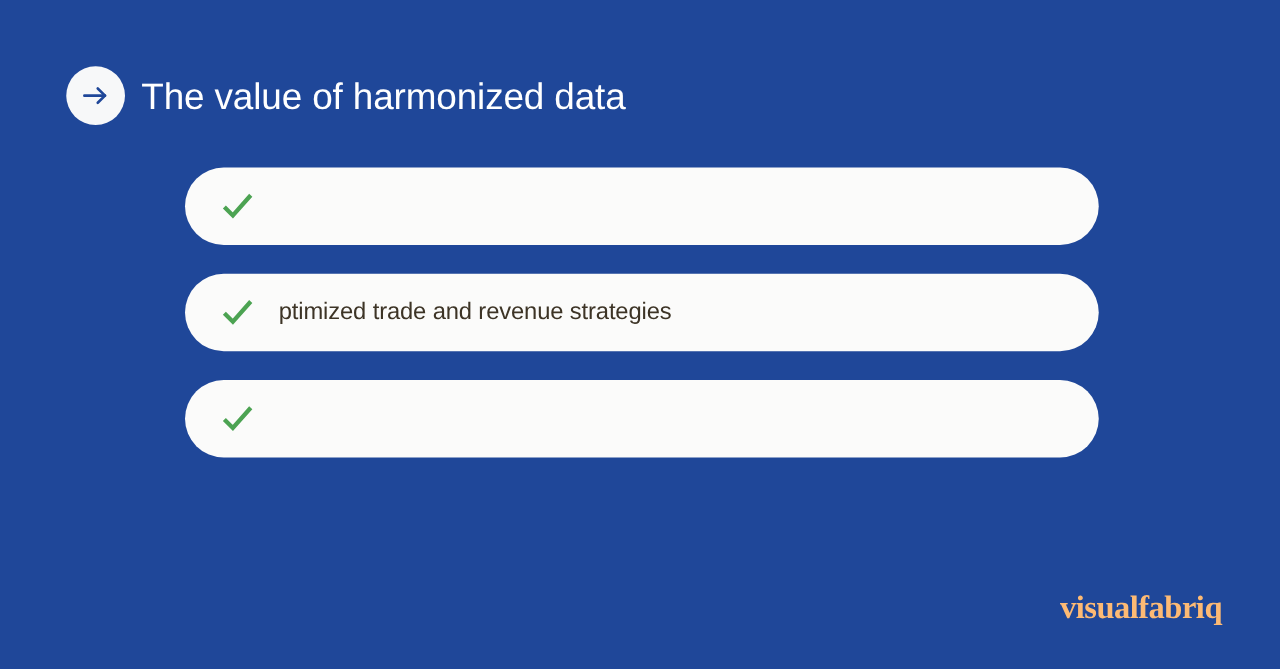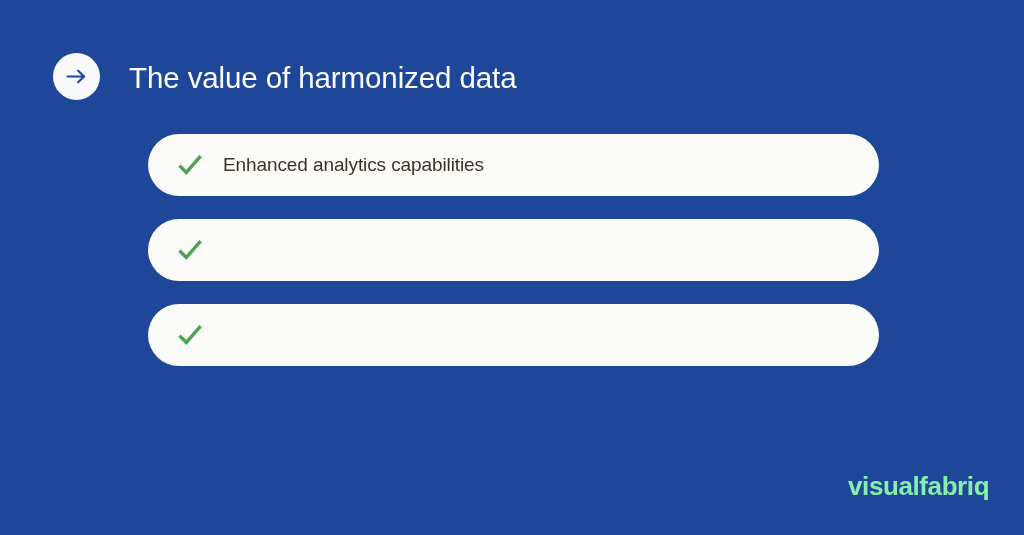--- a/index.html
+++ b/index.html
@@ -21,21 +21,21 @@
     box-sizing: border-box;
   }
 
   
   #header {
     position: absolute;
     left: 53px;
     top: 53px;
     display: flex;
     align-items: center;
-    gap: 29px;
+    gap: 13px;
     text-align: right;
   }
   #arrow-badge {
     width: 47px;
     height: 47px;
     border-radius: 50%;
     background: #f7f8f9;
     display: flex;
     align-items: center;
     justify-content: center;
@@ -92,26 +92,27 @@
     line-height: 1.1;
     letter-spacing: -0.1px;
     white-space: nowrap;
   }
 
   
   #brand-logo {
     position: absolute;
     left: 848px;
     top: 473px;
-    color: #86efac;
+    color: #fdba74;
     font-size: 26px;
     font-weight: 700;
     letter-spacing: -0.4px;
     line-height: 1;
     white-space: nowrap;
+    font-family: Liberation Serif, serif;
   }
 </style>
 </head>
 <body>
 
 <div id="slide">
 
   <div id="header">
     <div id="arrow-badge">
       <svg width="27" height="27" viewBox="0 0 27 27" aria-hidden="true">
@@ -123,30 +124,30 @@
   </div>
 
   <div id="benefit-list">
 
     <div class="benefit-card">
       <span class="check-icon">
         <svg width="28" height="28" viewBox="0 0 28 28" aria-hidden="true">
           <polyline points="3.5,14.6 10.3,21.4 24.6,5.2" fill="none" stroke="#4ca352" stroke-width="3.4" stroke-linecap="butt" stroke-linejoin="miter"></polyline>
         </svg>
       </span>
-      <span class="benefit-label">Enhanced analytics capabilities</span>
     </div>
 
 
     <div class="benefit-card">
       <span class="check-icon">
         <svg width="28" height="28" viewBox="0 0 28 28" aria-hidden="true">
           <polyline points="3.5,14.6 10.3,21.4 24.6,5.2" fill="none" stroke="#4ca352" stroke-width="3.4" stroke-linecap="butt" stroke-linejoin="miter"></polyline>
         </svg>
       </span>
+      <span class="benefit-label">ptimized trade and revenue strategies</span>
     </div>
 
     <div class="benefit-card">
       <span class="check-icon">
         <svg width="28" height="28" viewBox="0 0 28 28" aria-hidden="true">
           <polyline points="3.5,14.6 10.3,21.4 24.6,5.2" fill="none" stroke="#4ca352" stroke-width="3.4" stroke-linecap="butt" stroke-linejoin="miter"></polyline>
         </svg>
       </span>
     </div>
 

